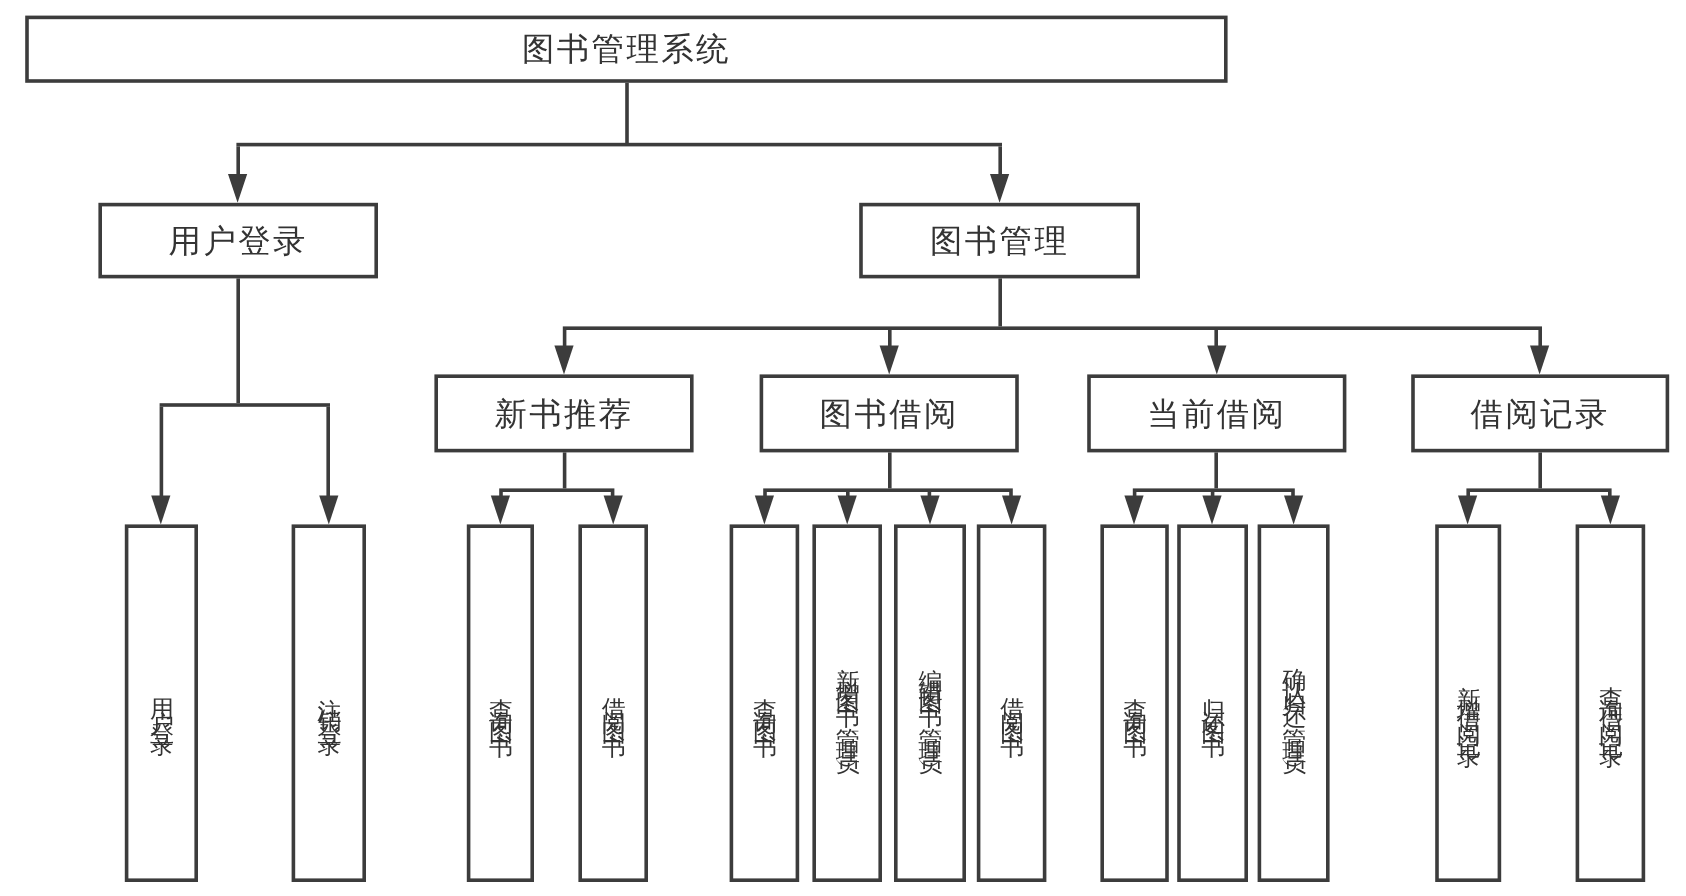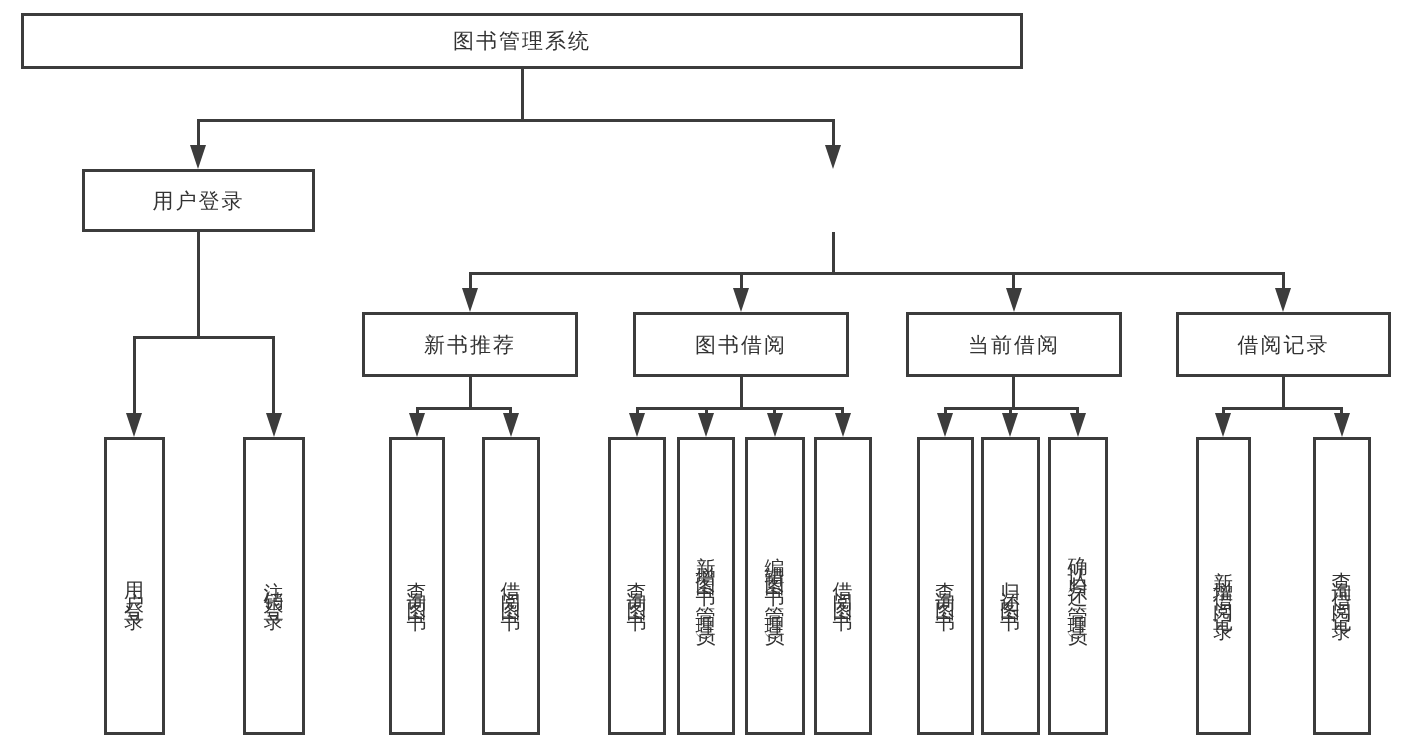--- a/index.html
+++ b/index.html
@@ -11,21 +11,21 @@
   html,body{margin:0;padding:0;background:var(--bg);}
   .canvas{
     position:relative;width:1405px;height:747px;background:var(--bg);
     font-family:"Liberation Sans",sans-serif;overflow:hidden;
   }
   .box{
     position:absolute;box-sizing:border-box;background:#fff;
     border:3px solid var(--line);display:flex;align-items:center;justify-content:center;
     color:var(--text);
   }
-  .h{font-size:21px;letter-spacing:2px;white-space:nowrap;}
+  .h{font-size:27px;letter-spacing:2px;white-space:nowrap;}
   .v{font-size:20px;}
   .v .lbl{
     writing-mode:vertical-rl;text-orientation:mixed;
     letter-spacing:10px;line-height:1;
   }
   .vl{position:absolute;width:3px;background:var(--line);}
   .hl{position:absolute;height:3px;background:var(--line);}
   .ar{
     position:absolute;width:0;height:0;
     border-left:8px solid transparent;border-right:8px solid transparent;
@@ -47,20 +47,23 @@
 
   <div class="vl" style="left:521px;top:69px;height:52px"></div>
   <div class="hl" style="left:197px;top:119px;width:638px"></div>
   <div class="vl" style="left:197px;top:122px;height:25px"></div>
   <div class="ar" style="left:190px;top:145px"></div>
   <div class="vl" style="left:832px;top:122px;height:25px"></div>
   <div class="ar" style="left:825px;top:145px"></div>
 
   <div class="box h" style="left:82px;top:169px;width:233px;height:63px">
     <span class="lbl">用户登录</span>
+  </div>
+  <div class="box h" style="left:716px;top:169px;width:234px;height:63px">
+    <span class="lbl">图书管理</span>
   </div>
 
   <div class="vl" style="left:197px;top:232px;height:104px"></div>
   <div class="hl" style="left:133px;top:336px;width:142px"></div>
   <div class="vl" style="left:133px;top:339px;height:76px"></div>
   <div class="ar" style="left:126px;top:413px"></div>
   <div class="vl" style="left:272px;top:339px;height:76px"></div>
   <div class="ar" style="left:266px;top:413px"></div>
 
   <div class="vl" style="left:832px;top:232px;height:40px"></div>

